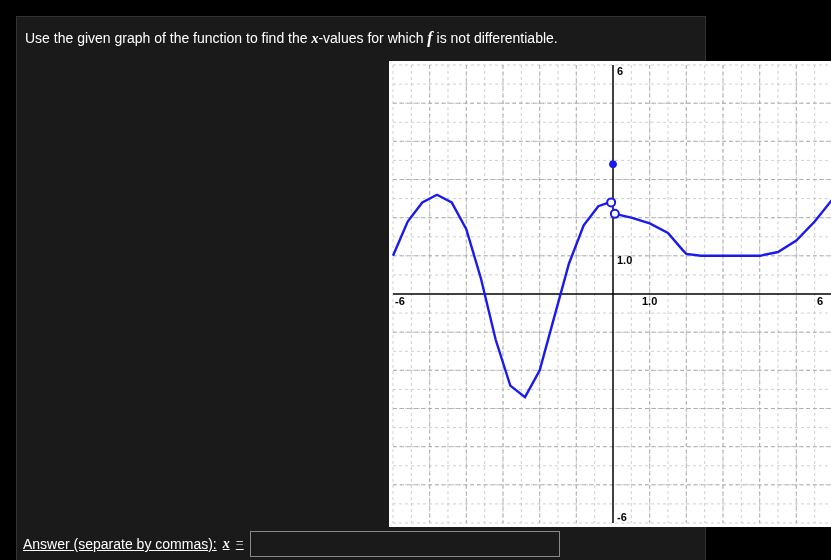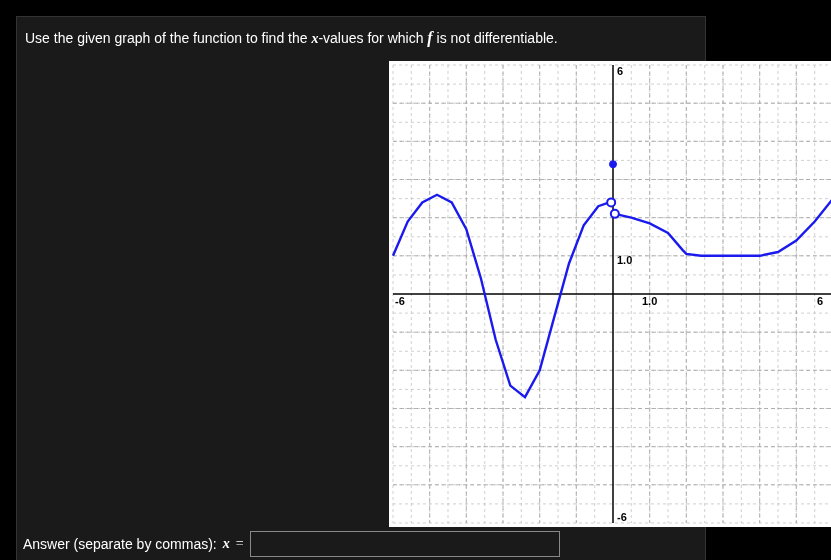--- a/index.html
+++ b/index.html
@@ -50,20 +50,21 @@
       display: block;
     }
     .answer-row {
       position: absolute;
       left: 6px;
       bottom: 10px;
       display: flex;
       align-items: center;
       gap: 6px;
       font-size: 14px;
+      text-decoration: underline;
     }
     .answer-input {
       background: #1a1a1a;
       border: 1px solid #888;
       color: #fff;
       padding: 4px 6px;
       font-size: 14px;
       width: 310px;
       height: 26px;
     }

